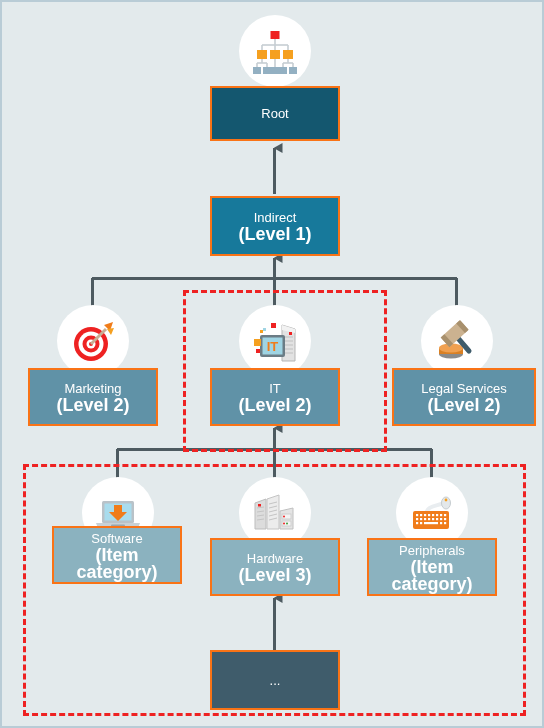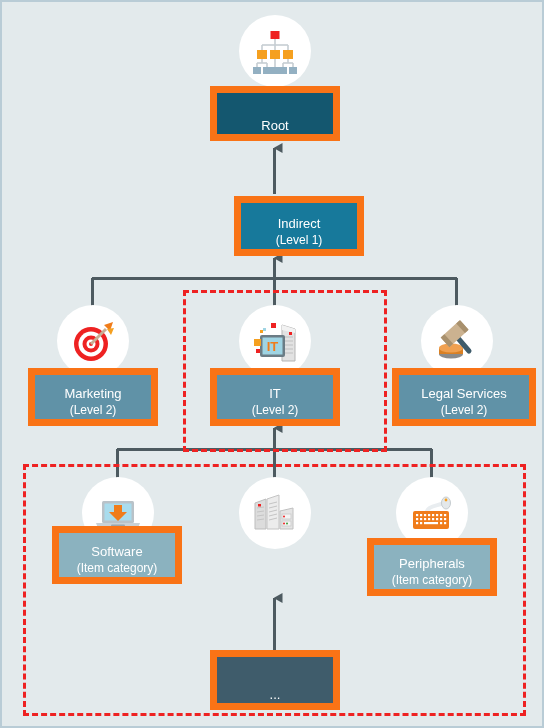--- a/index.html
+++ b/index.html
@@ -19,35 +19,35 @@
   
   #wires {
     position: absolute; left: 0; top: 0;
     width: 544px; height: 728px;
     pointer-events: none;
   }
 
   
   .node {
     position: absolute;
-    border: 7px solid #f97316;
+    border: 2px solid #f97316;
     display: flex;
     flex-direction: column;
     align-items: center;
-    justify-content: flex-end;
+    justify-content: center;
     color: #ffffff;
     font-size: 13px;
     line-height: 17px;
     text-align: center;
     z-index: 4;
   }
-  .node .l2 { font-size: 12px; }
+  .node .l2 { font-size: 18px; font-weight: bold; }
 
   .node-root     { background: #14576f; }
-  .node-level1   { background: #17799b; margin-left: 24px; }
+  .node-level1   { background: #17799b; }
   .node-level2   { background: #6092a7; }
   .node-level3   { background: #8bb2bf; }
   .node-ellipsis { background: #3f5c6b; }
 
   
   .bubble {
     position: absolute;
     width: 72px; height: 72px;
     border-radius: 50%;
     background: #ffffff;
@@ -240,20 +240,24 @@
       </g>
       <rect x="9" y="17" width="3" height="2.5" fill="#ee2222"></rect>
 
       <path d="M31,24 L44,21 L44,42 L31,42 Z" fill="#e4e4e4" stroke="#c0c0c0" stroke-width="1"></path>
       <rect x="33" y="27" width="9" height="5" fill="#f4f4f4" stroke="#c8c8c8" stroke-width="0.8"></rect>
       <rect x="33" y="34" width="9" height="5" fill="#f4f4f4" stroke="#c8c8c8" stroke-width="0.8"></rect>
       <circle cx="35" cy="29.5" r="1" fill="#ee2222"></circle>
       <circle cx="35" cy="36.5" r="1" fill="#ee2222"></circle>
       <circle cx="38" cy="36.5" r="1" fill="#3aa03a"></circle>
     </svg>
+  </div>
+  <div class="node node-level3" style="left:208px; top:536px; width:130px; height:58px;">
+    <span>Hardware</span>
+    <span class="l2">(Level 3)</span>
   </div>
 
   <div class="bubble" style="left:394px; top:475px;">
     <svg width="52" height="52" viewBox="0 0 52 52">
 
       <path d="M20,28 C20,16 38,20 38,14" stroke="#e9edf0" stroke-width="4" fill="none" stroke-linecap="round"></path>
       <ellipse cx="40" cy="16" rx="4.5" ry="6" fill="#e4e8ea" stroke="#c6ccd0" stroke-width="1"></ellipse>
       <circle cx="40" cy="13" r="1.4" fill="#f5a020"></circle>
 
       <rect x="7" y="24" width="36" height="18" rx="2" fill="#f07c1a"></rect>

